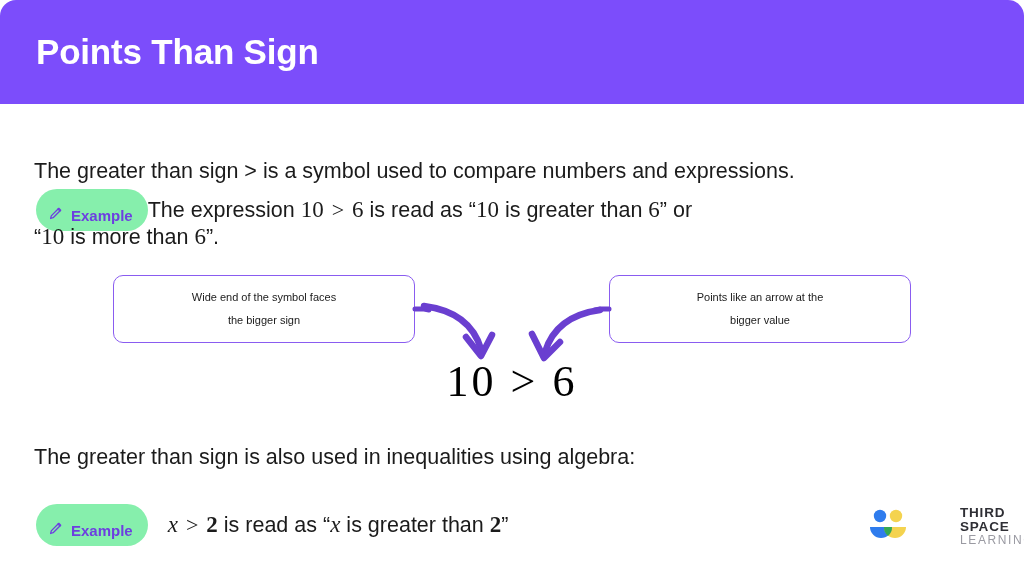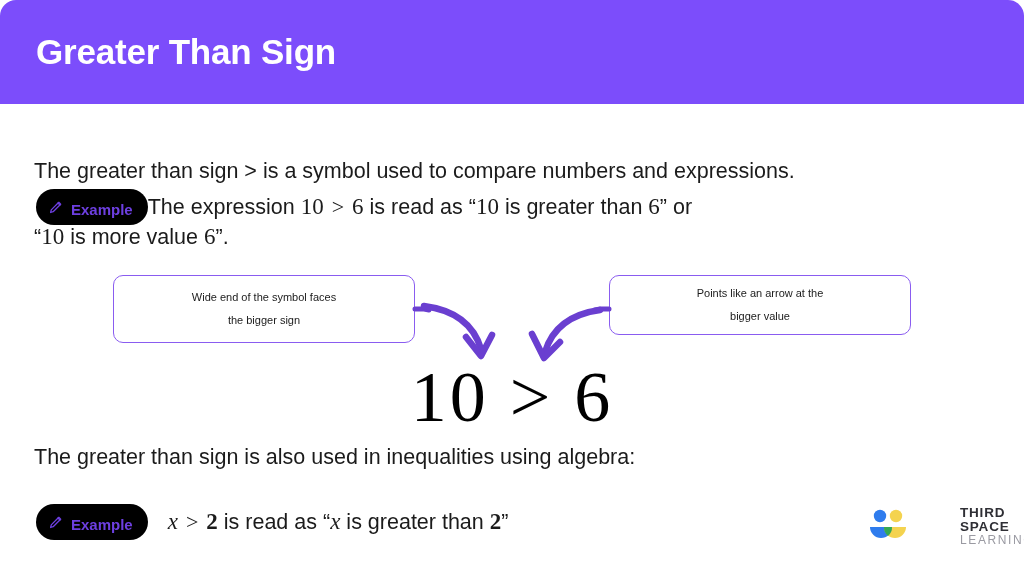--- a/index.html
+++ b/index.html
@@ -84,23 +84,23 @@
     font-family: "Liberation Serif", "DejaVu Serif", serif;
     font-weight: bold;
     font-size: 23px;
   }
 
   
   .example-badge {
     display: inline-flex;
     align-items: center;
     gap: 7px;
-    background: #000000;
+    background: #86efac;
     border-radius: 999px;
-    padding: 10px 15px 6px 12px;
+    padding: 16px 15px 6px 12px;
     vertical-align: middle;
     text-align: center;
   }
   .example-badge .label {
     color: #6d3fe0;
     font-size: 15px;
     font-weight: bold;
     font-family: "Liberation Sans", sans-serif;
     line-height: 1;
   }
@@ -141,39 +141,39 @@
     align-items: center;
     justify-content: center;
     text-align: center;
     color: #1b1b1b;
     font-size: 11px;
     line-height: 23px;
     font-family: "Liberation Sans", sans-serif;
     padding: 6px 10px;
   }
   #callout-left  { left: 113px; top: 171px; width: 302px; height: 68px; }
-  #callout-right { left: 609px; top: 171px; width: 302px; height: 60px; text-align: center; }
+  #callout-right { left: 609px; top: 171px; width: 302px; height: 68px; text-align: center; }
 
   
   #arrows {
     position: absolute;
     left: 0; top: 0;
     width: 1024px; height: 477px;
     pointer-events: none;
   }
 
   
   #big-expression {
     position: absolute;
     left: 0;
     top: 252px;
     width: 1024px;
     text-align: center;
     font-family: "Liberation Serif", "DejaVu Serif", serif;
-    font-size: 72px;
+    font-size: 44px;
     color: #000000;
     letter-spacing: 3px;
   }
 
   #algebra-text { left: 34px; top: 338px; }
 
   #example-row-2 {
     position: absolute;
     left: 36px;
     top: 400px;
@@ -211,21 +211,21 @@
     letter-spacing: 1.6px;
     font-family: "Liberation Sans", sans-serif;
   }
 </style>
 </head>
 <body>
 
 <div id="card">
 
   <div id="header">
-    <div id="header-title">Greater Than Sign</div>
+    <div id="header-title">Points Than Sign</div>
   </div>
 
   <div id="body">
 
     <div class="para" id="intro-text">The greater than sign &gt; is a symbol used to compare numbers and expressions.</div>
 
     <div id="example-row-1">
       <span class="example-badge">
         <span class="pencil-icon">
           <svg width="16" height="16" viewBox="0 0 24 24" fill="none" aria-hidden="true">
@@ -237,21 +237,21 @@
       </span>
       <span id="example1-text">
         <span>The expression</span>
         <span class="math">10</span>
         <span class="math-rel">&gt;</span>
         <span class="math">6</span>
         <span>is read as “</span><span class="math">10</span><span> is greater than </span><span class="math">6</span><span>” or</span>
       </span>
     </div>
 
-    <div id="example1-line2"><span>“</span><span class="math">10</span><span> is more value </span><span class="math">6</span><span>”.</span>
+    <div id="example1-line2"><span>“</span><span class="math">10</span><span> is more than </span><span class="math">6</span><span>”.</span>
     </div>
 
     <div class="callout" id="callout-left">
       <span>
         <span>Wide end of the symbol faces</span><br>
         <span>the bigger sign</span>
       </span>
     </div>
 
     <div class="callout" id="callout-right">

